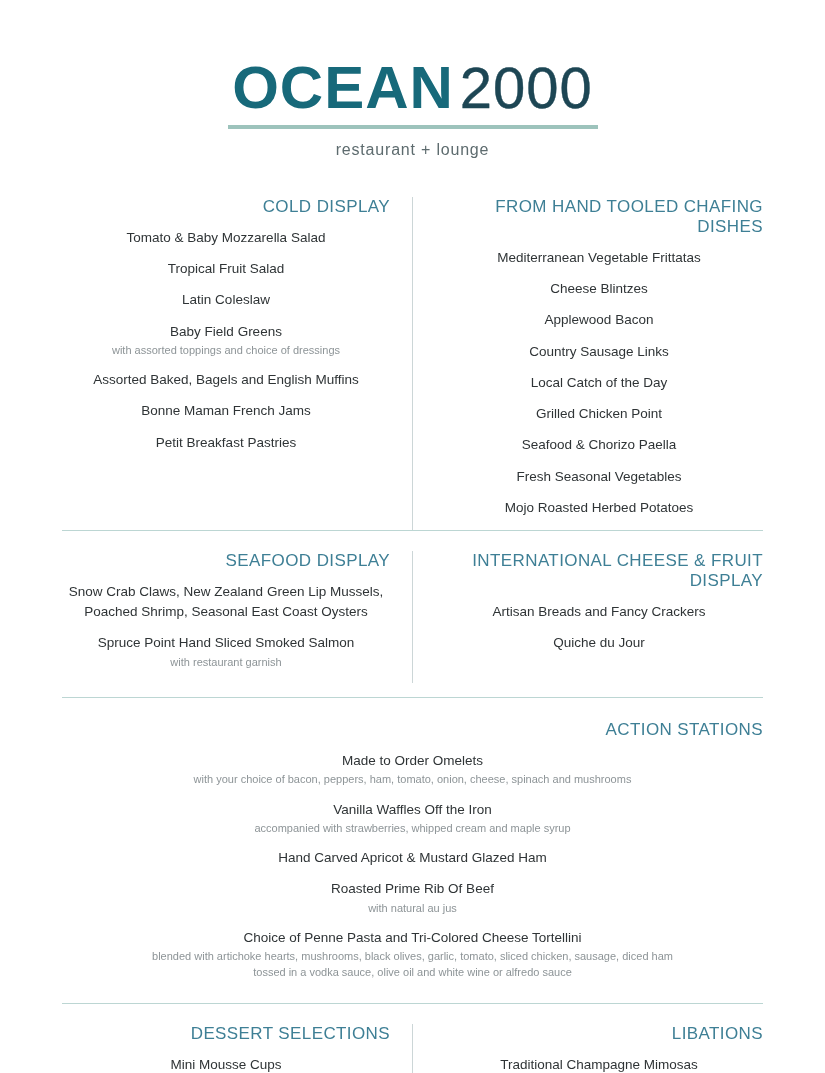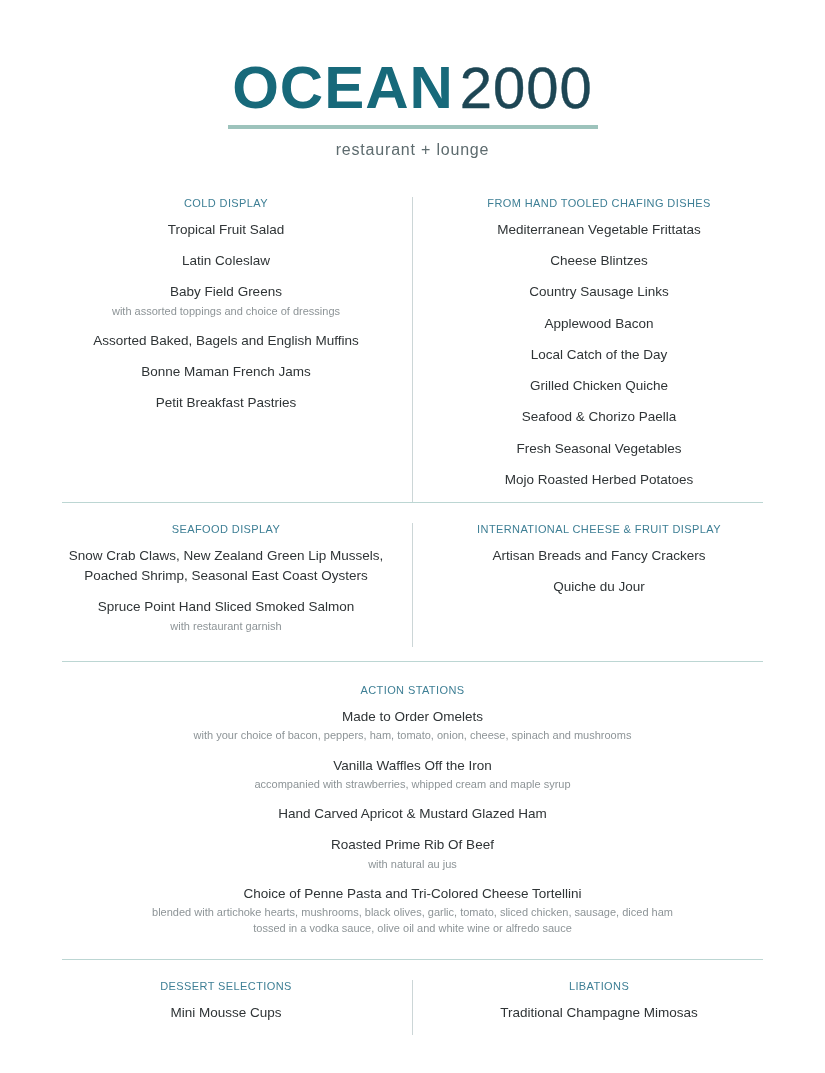--- a/index.html
+++ b/index.html
@@ -60,23 +60,23 @@
   .logo-sub {
     font-size: 16px;
     color: #5d6b6e;
     letter-spacing: 0.8px;
     margin-top: 12px;
   }
 
   
   .section-title {
     color: #3e7f95;
-    font-size: 11px;
+    font-size: 17px;
     letter-spacing: 0.4px;
-    text-align: center;
+    text-align: right;
     margin: 0 0 12px 0;
     font-weight: normal;
   }
   .item {
     text-align: center;
     font-size: 13.5px;
     color: #2f3436;
     margin: 0 0 13px 0;
     line-height: 1.35;
   }
@@ -131,37 +131,38 @@
     <div class="logo-line">
       <span class="logo-ocean">OCEAN</span><span class="logo-2000">2000</span>
     </div>
     <div class="logo-underline"></div>
     <div class="logo-sub">restaurant + lounge</div>
   </div>
 
   <div class="row2 row-top">
     <div class="col col-left">
       <div class="section-title">COLD DISPLAY</div>
+      <div class="item">Tomato &amp; Baby Mozzarella Salad</div>
       <div class="item">Tropical Fruit Salad</div>
       <div class="item">Latin Coleslaw</div>
       <div class="item tight">Baby Field Greens</div>
       <div class="subtext">with assorted toppings and choice of dressings</div>
       <div class="item">Assorted Baked, Bagels and English Muffins</div>
       <div class="item">Bonne Maman French Jams</div>
       <div class="item">Petit Breakfast Pastries</div>
     </div>
     <div class="vdivider"></div>
     <div class="col col-right">
       <div class="section-title">FROM HAND TOOLED CHAFING DISHES</div>
       <div class="item">Mediterranean Vegetable Frittatas</div>
       <div class="item">Cheese Blintzes</div>
+      <div class="item">Applewood Bacon</div>
       <div class="item">Country Sausage Links</div>
-      <div class="item">Applewood Bacon</div>
       <div class="item">Local Catch of the Day</div>
-      <div class="item">Grilled Chicken Quiche</div>
+      <div class="item">Grilled Chicken Point</div>
       <div class="item">Seafood &amp; Chorizo Paella</div>
       <div class="item">Fresh Seasonal Vegetables</div>
       <div class="item">Mojo Roasted Herbed Potatoes</div>
     </div>
   </div>
 
   <hr class="hrule">
 
   <div class="row2 section-pad">
     <div class="col col-left">

